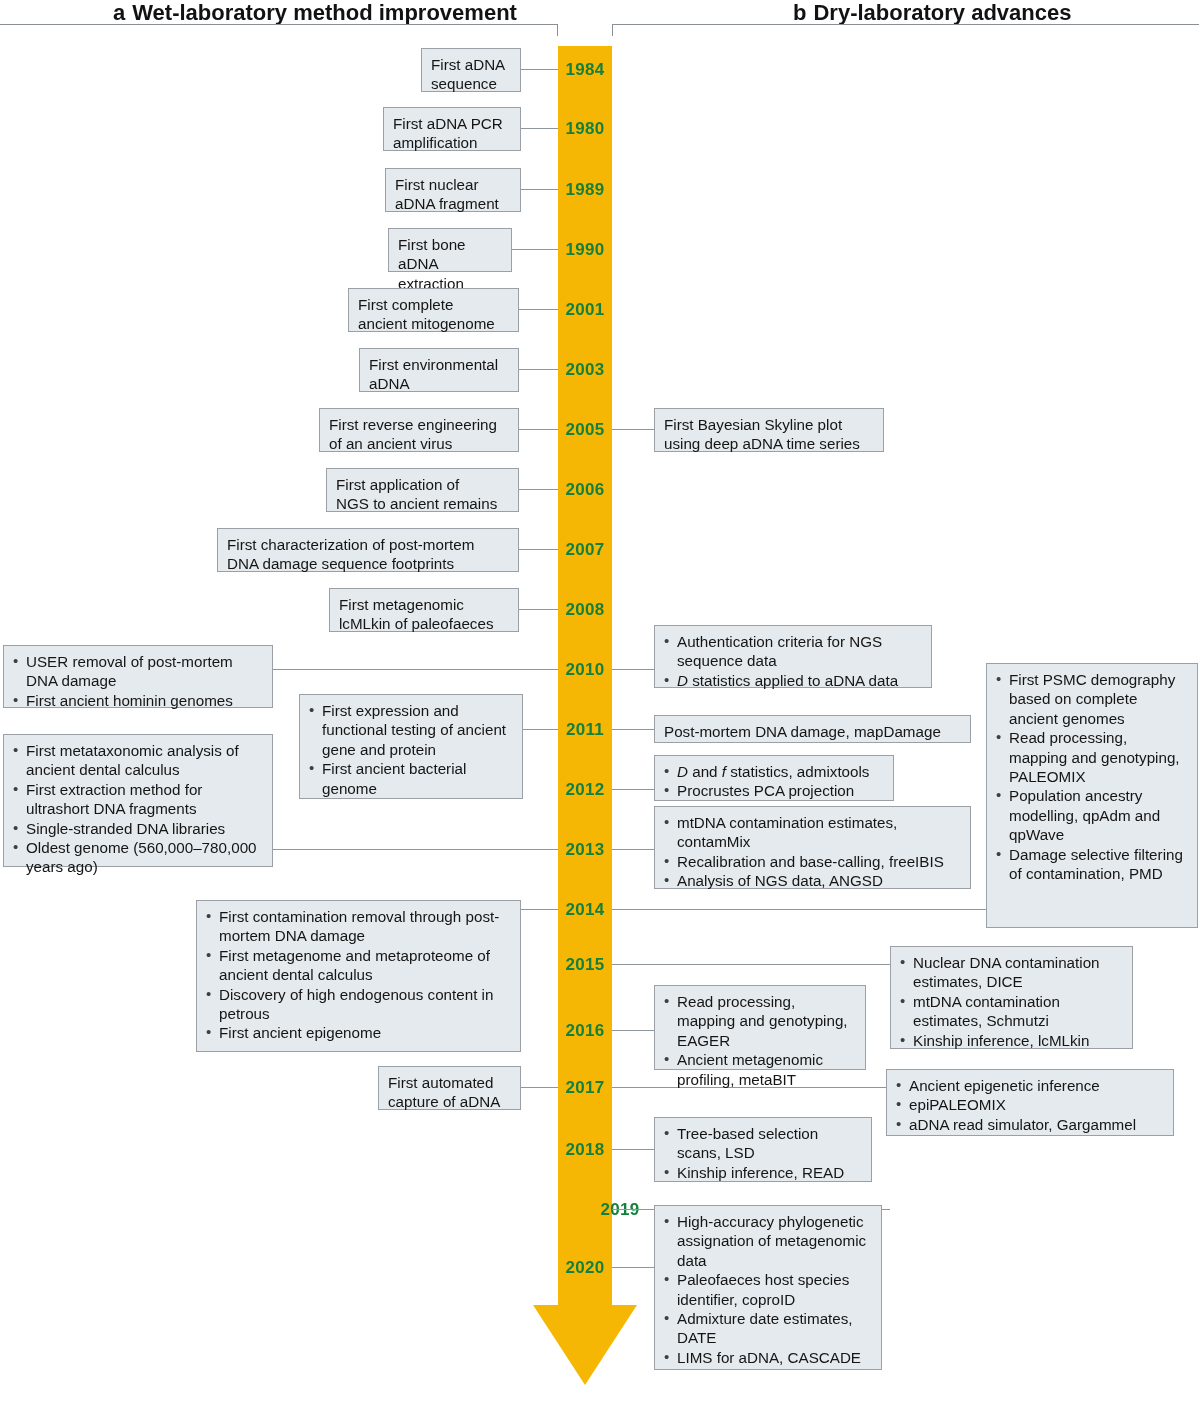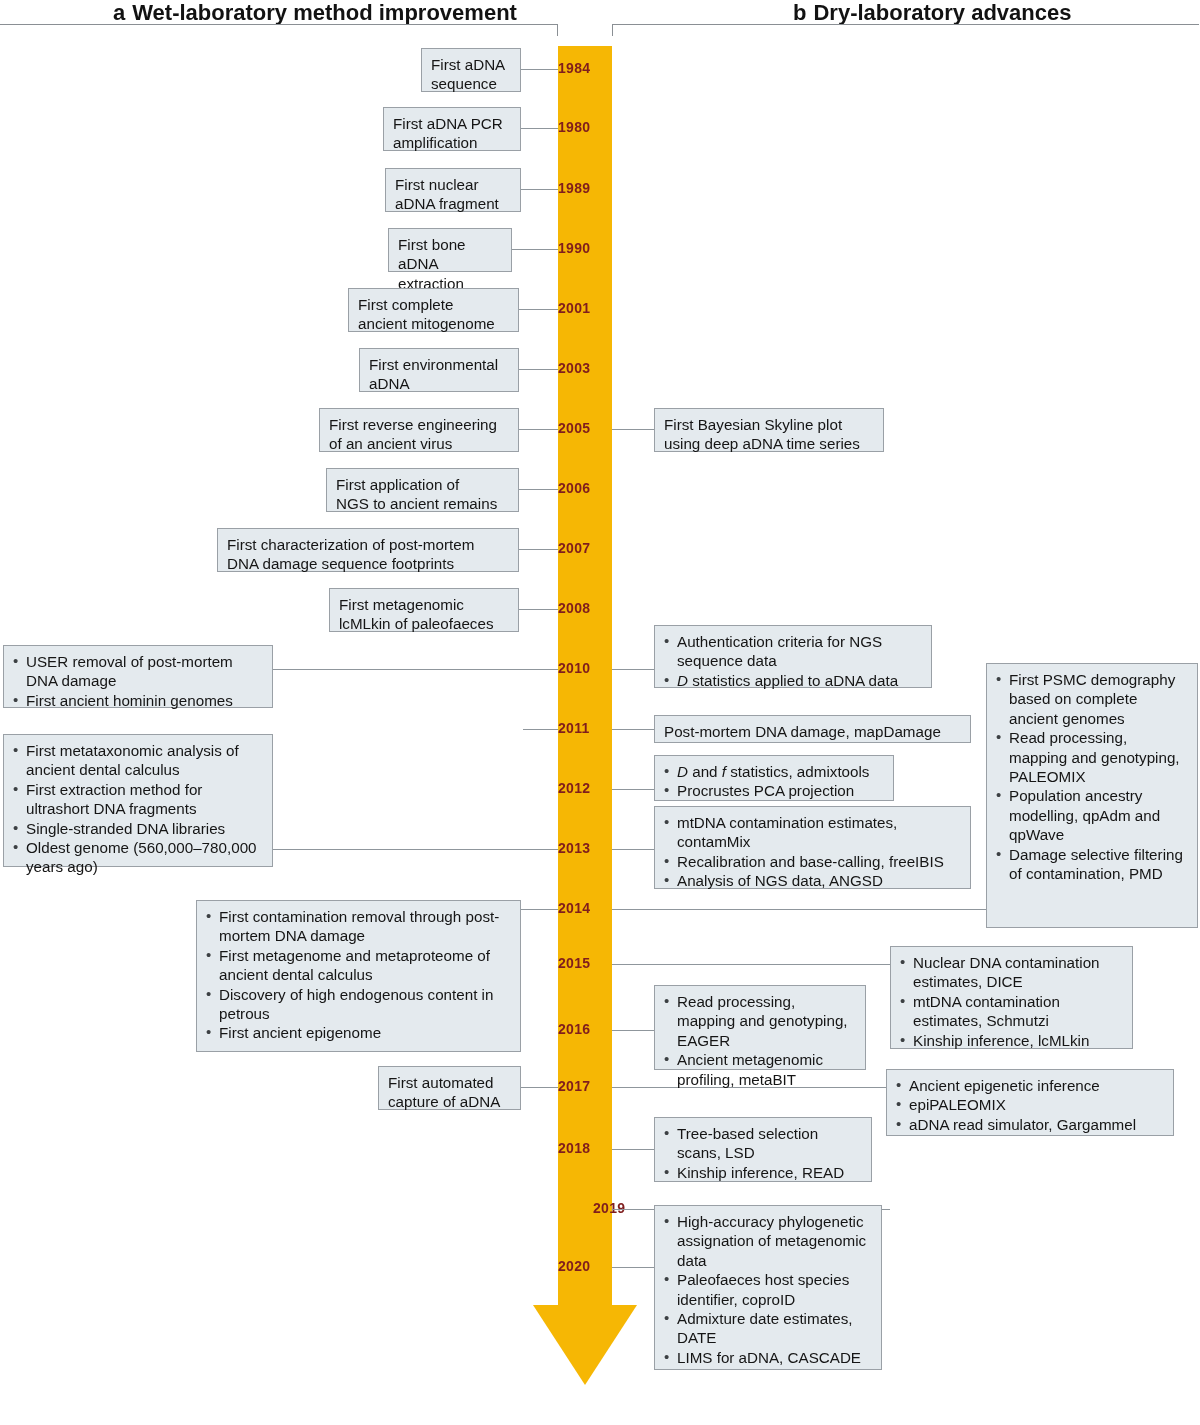--- a/index.html
+++ b/index.html
@@ -15,22 +15,22 @@
   .panel-head .letter{font-weight:bold;margin-right:7px;}
   .bracket{position:absolute;border-top:1.4px solid #8a8f94;}
   .bracket.l{border-left:1.4px solid #8a8f94;}
   .bracket.r{border-right:1.4px solid #8a8f94;}
 
   
   .tl-bar{position:absolute;background:#f6b704;}
   .tl-arrow{position:absolute;width:0;height:0;
     border-left:52px solid transparent;border-right:52px solid transparent;
     border-top:80px solid #f6b704;}
-  .year{position:absolute;color:#7f1d1d;font-weight:bold;font-size:14px;
-        letter-spacing:.3px;white-space:nowrap;}
+  .year{position:absolute;color:#15803d;font-weight:bold;font-size:17px;
+        letter-spacing:.3px;text-align:center;white-space:nowrap;}
 
   
   .ebox{position:absolute;background:#e4eaee;border:1px solid #9aa0a6;
         box-sizing:border-box;padding:6px 9px 7px 9px;
         font-size:15.2px;line-height:19.4px;color:#151515;}
   .ebox p{margin:0;}
   .ebox ul{margin:0;padding:0;list-style:none;}
   .ebox li{position:relative;padding-left:13px;margin:0;}
   .ebox li::before{content:"\2022";position:absolute;left:0;top:-1px;color:#3c4043;font-size:15px;}
   .it{font-style:italic;}
@@ -158,20 +158,26 @@
     <p>lcMLkin of paleofaeces</p>
   </div>
 
   <div class="ebox" style="left:3px;top:645px;width:270px;height:63px;">
     <ul>
       <li>USER removal of post-mortem DNA damage</li>
       <li>First ancient hominin genomes</li>
     </ul>
   </div>
 
+  <div class="ebox" style="left:299px;top:694px;width:224px;height:105px;">
+    <ul>
+      <li>First expression and functional testing of ancient gene and protein</li>
+      <li>First ancient bacterial genome</li>
+    </ul>
+  </div>
 
   <div class="ebox" style="left:3px;top:734px;width:270px;height:133px;">
     <ul>
       <li>First metataxonomic analysis of ancient dental calculus</li>
       <li>First extraction method for ultrashort DNA fragments</li>
       <li>Single-stranded DNA libraries</li>
       <li>Oldest genome (560,000–780,000 years ago)</li>
     </ul>
   </div>
 

